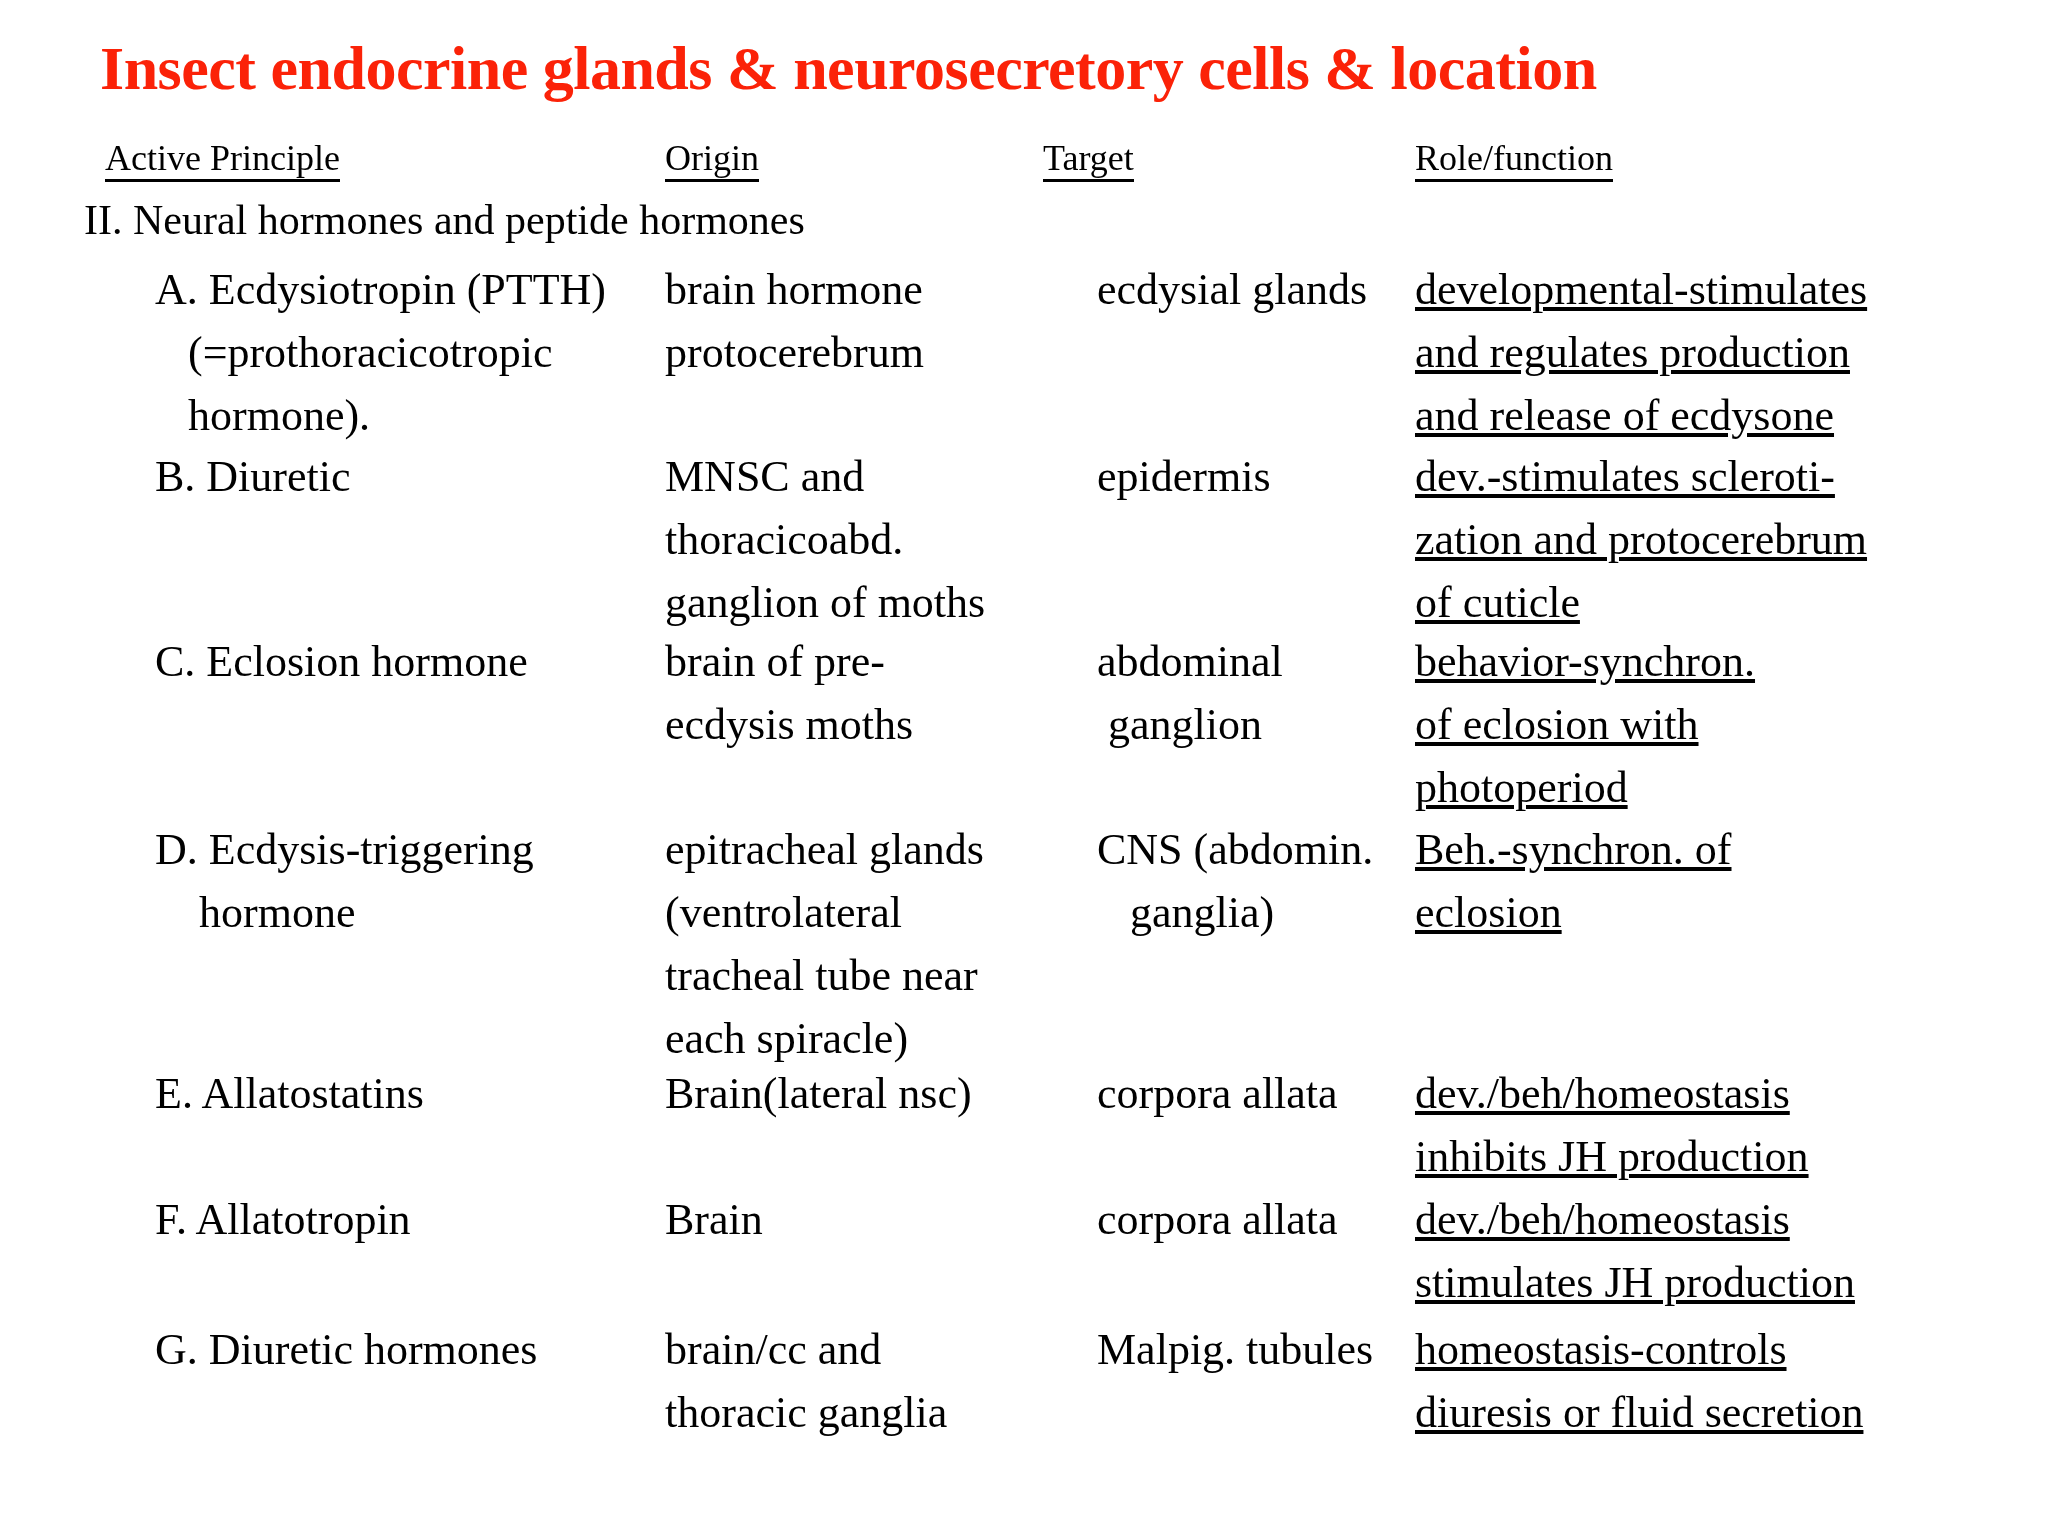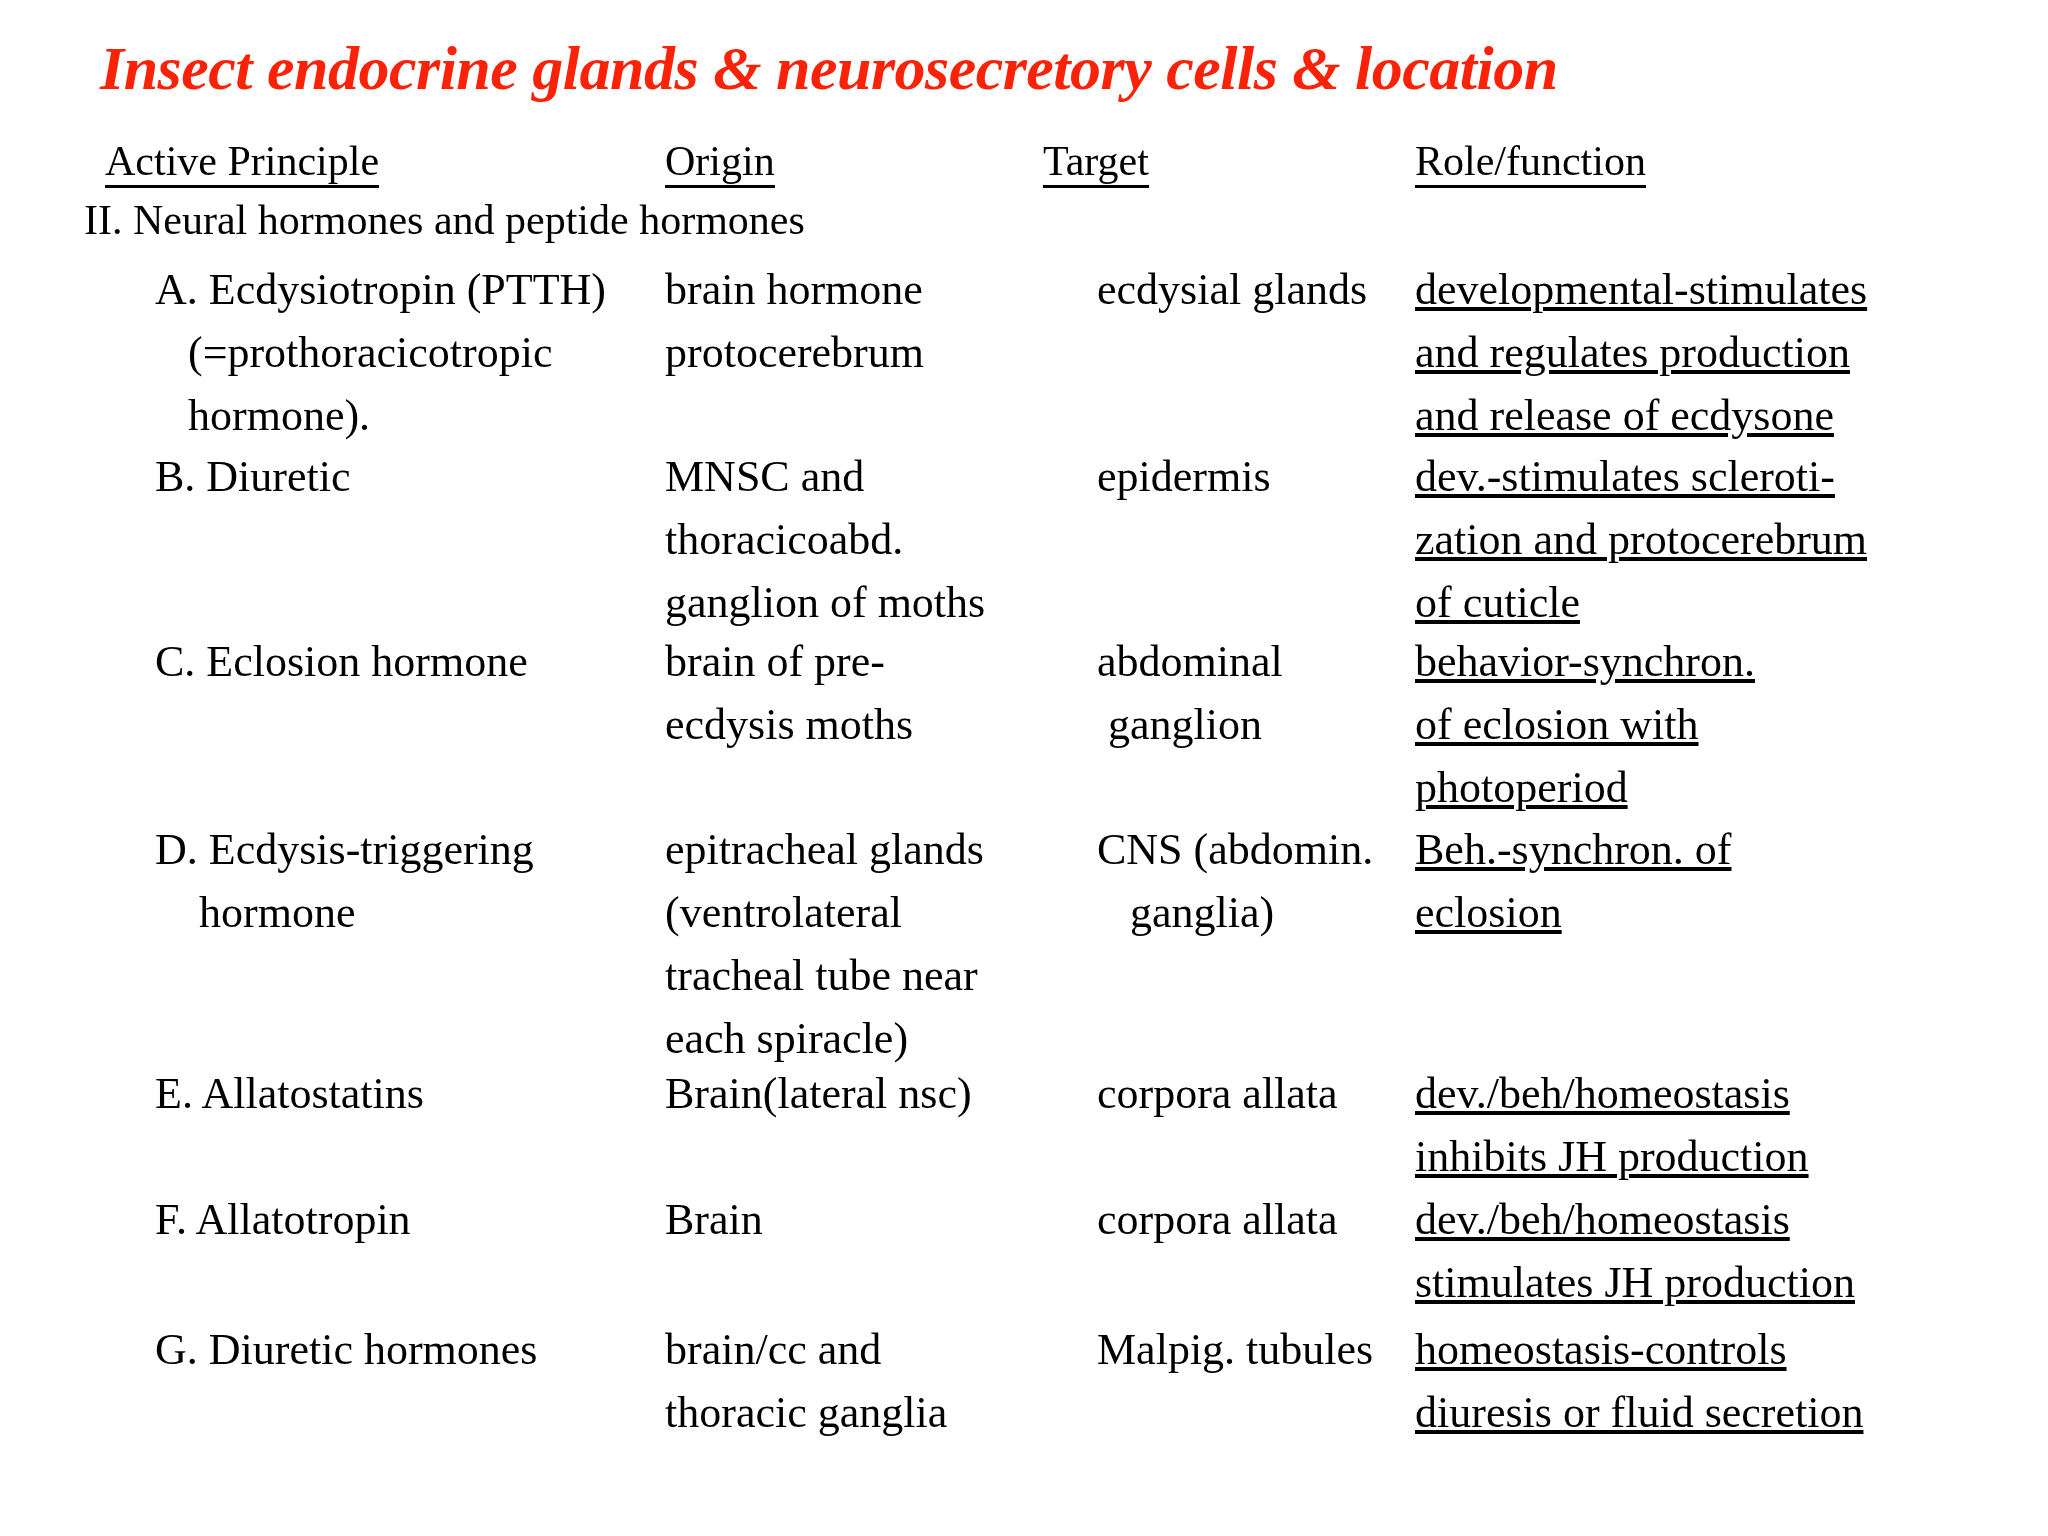--- a/index.html
+++ b/index.html
@@ -24,32 +24,31 @@
   .title {
     position: absolute;
     left: 100px;
     top: 36px;
     font-size: 62px;
     font-weight: bold;
     color: #fb2208;
     letter-spacing: -0.5px;
     white-space: nowrap;
     line-height: 1.05;
-    font-style: italic;
   }
   .hdr-row {
     position: absolute;
     left: 0;
     top: 140px;
     width: 2048px;
     height: 48px;
   }
   .hdr {
     position: absolute;
-    font-size: 42px;
+    font-size: 36px;
     line-height: 1;
     white-space: nowrap;
     border-bottom: 3px solid #000;
     padding-bottom: 3px;
   }
   .section-title {
     position: absolute;
     left: 84px;
     top: 196px;
     font-size: 42px;

